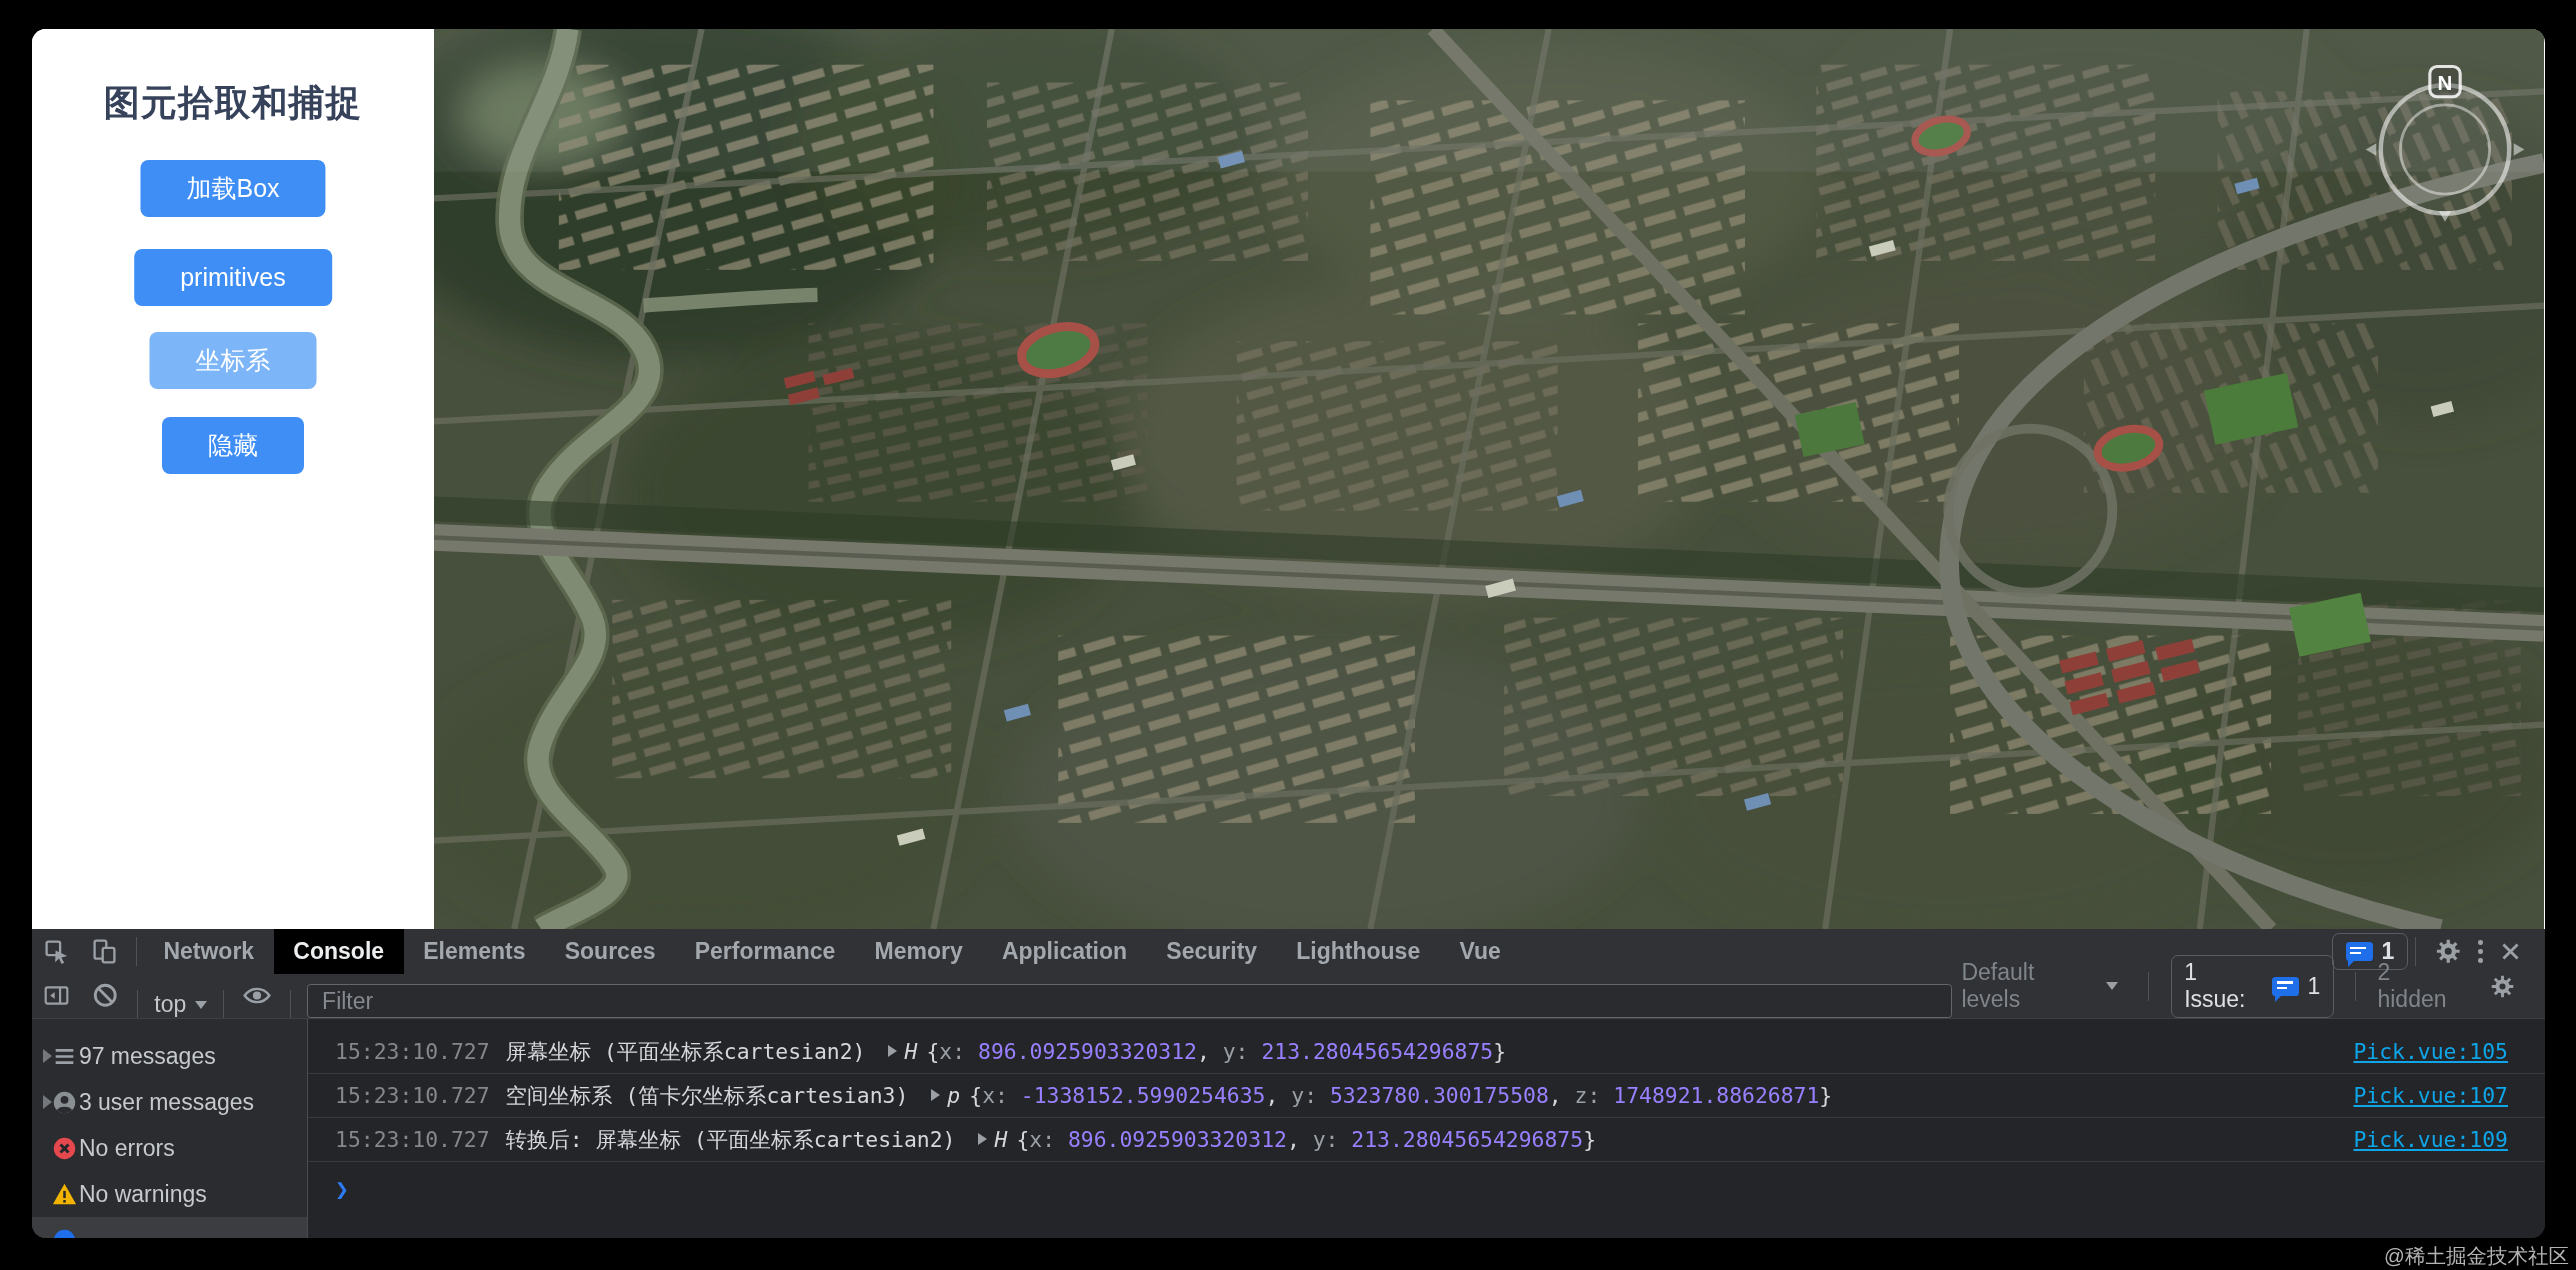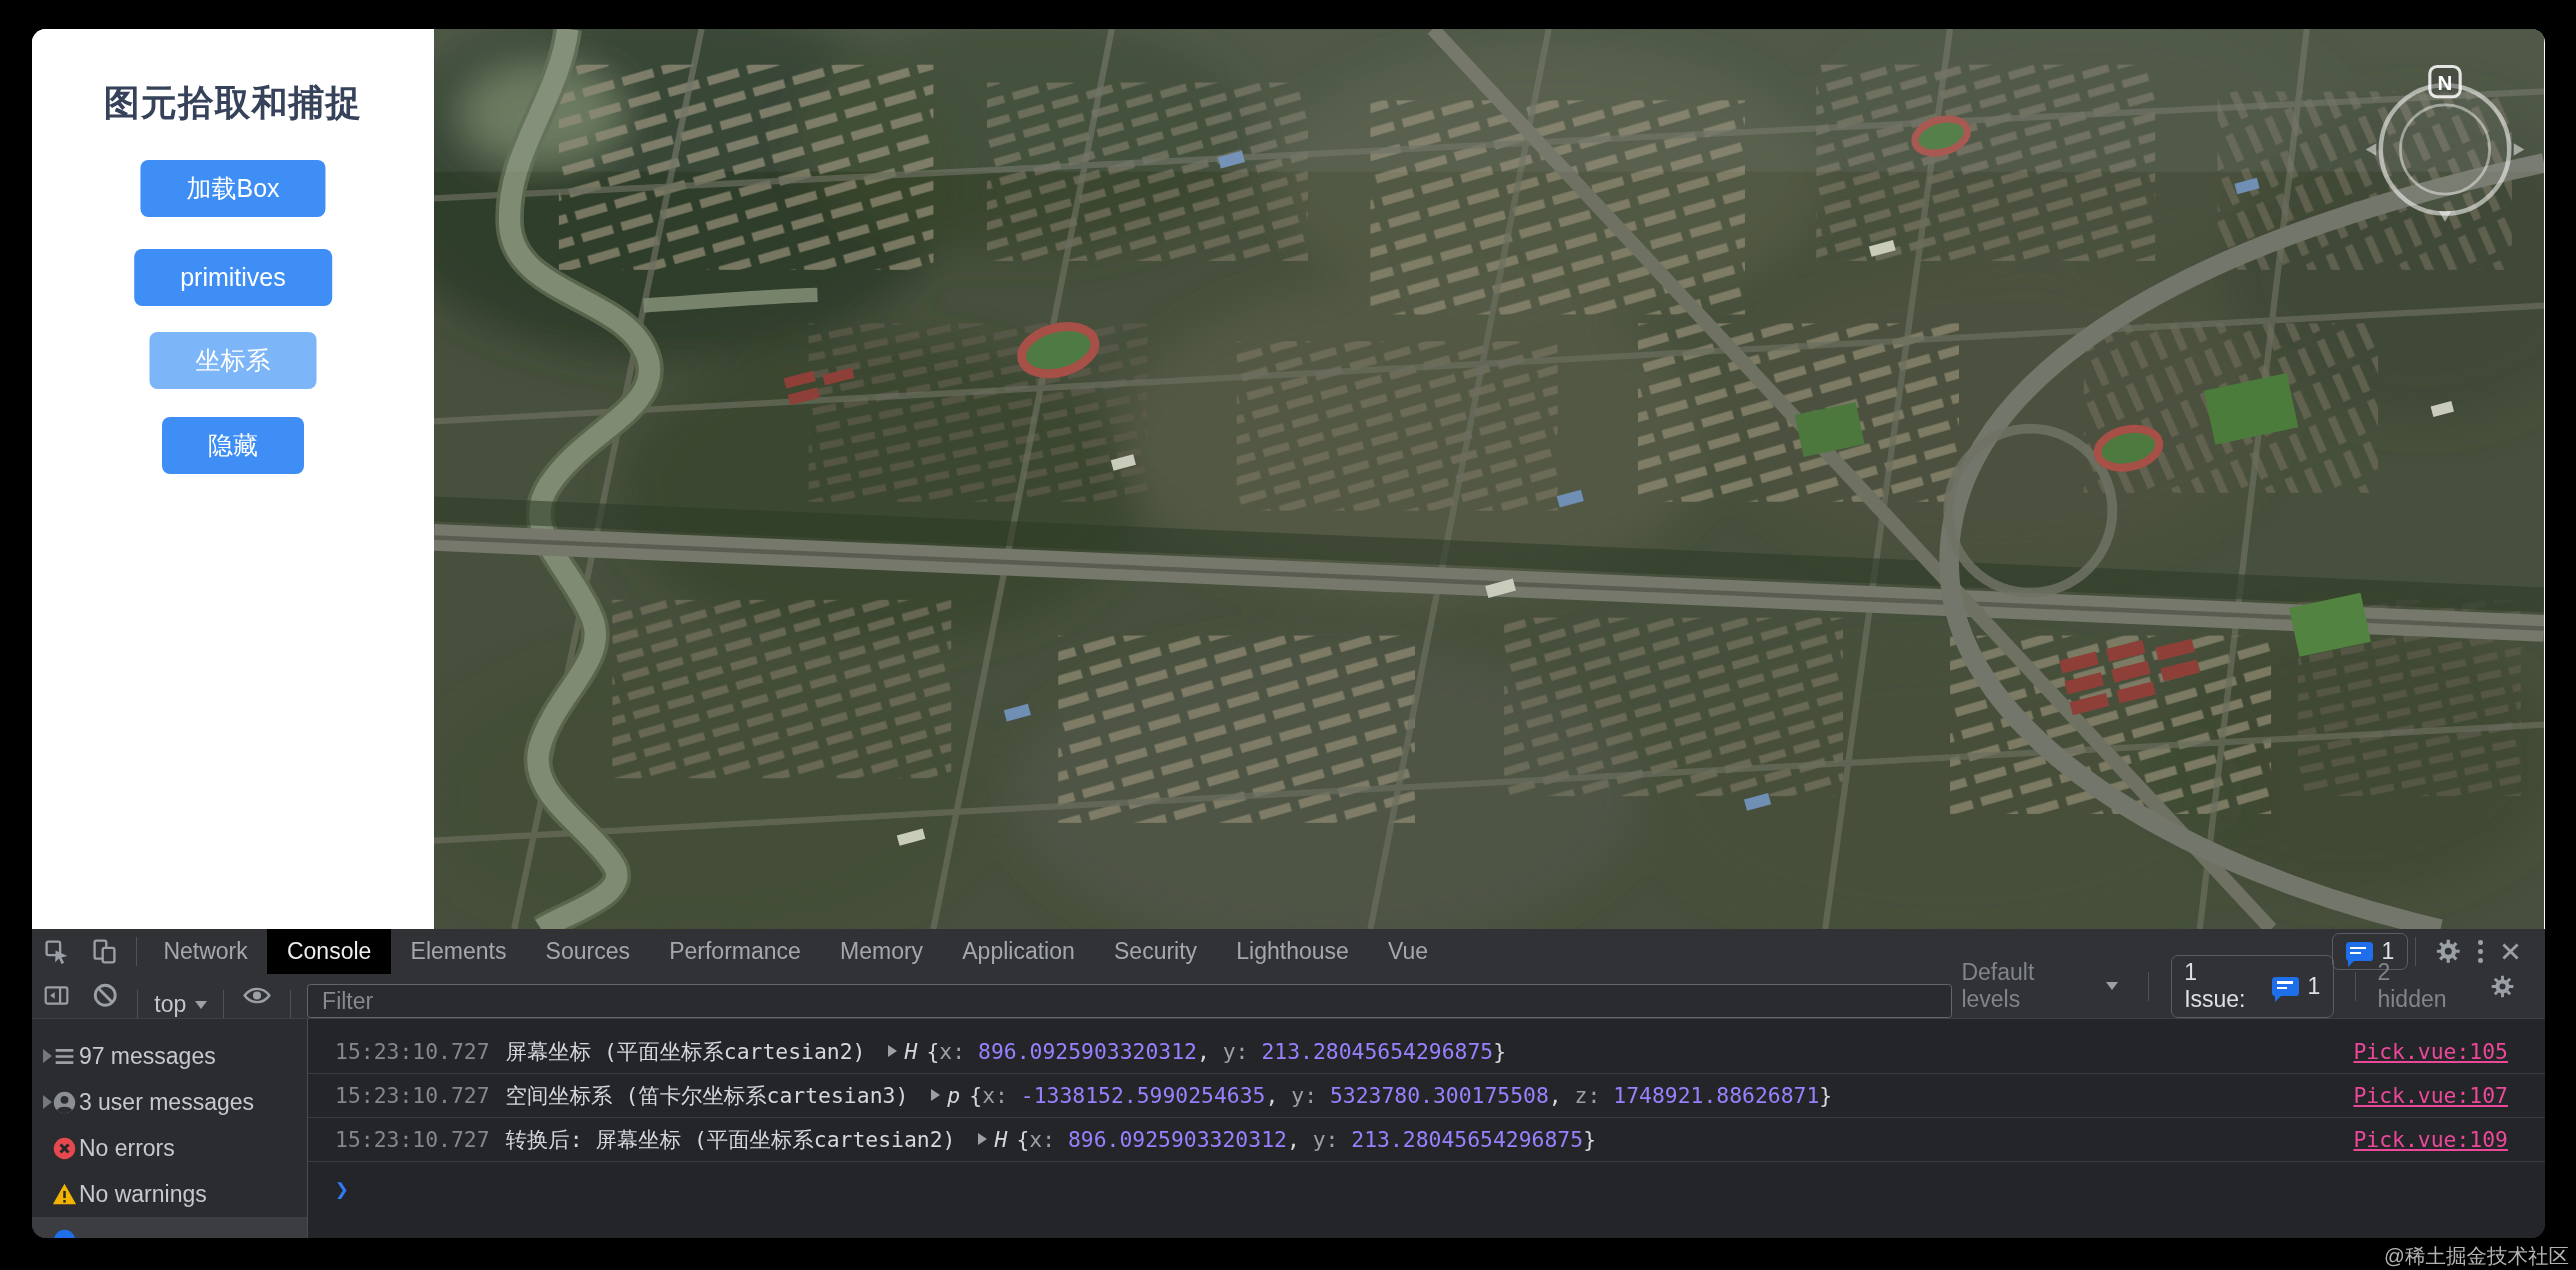--- a/index.html
+++ b/index.html
@@ -17,21 +17,21 @@
     display:flex;align-items:center;justify-content:center;white-space:nowrap;}
   .btn.primary{background:#3e8ef5;}
   .btn.light{background:#7cb5f8;}
   
   .map{position:absolute;left:402px;top:0;width:2110px;height:900px;overflow:hidden;background:#47503c;}
   .map svg{display:block;}
   
   .devtools{position:absolute;left:0;top:900px;width:2513px;height:309px;background:#242528;
     color:#9aa0a6;font-size:23px;}
   .dt-tabbar{position:absolute;left:0;top:0;width:2513px;height:45px;background:#313235;
-    display:flex;align-items:center;border-bottom:0.9px solid #202124;}
+    display:flex;align-items:center;border-bottom:0.9px solid #202124;font-weight:bold;}
   .dt-iconbtn{height:45px;display:flex;align-items:center;justify-content:center;padding:0 10.7px;cursor:pointer;}
   .vsep{width:0.9px;height:28.5px;background:#515257;margin:0 7.1px;}
   .dt-tab{height:45px;display:flex;align-items:center;padding:0 19.6px;color:#a2a8ae;cursor:pointer;}
   .dt-tab.active{background:#000;color:#eceef0;}
   .dt-tabbar-right{margin-left:auto;display:flex;align-items:center;padding-right:12.5px;}
   .issue-pill{display:flex;align-items:center;gap:9px;border:0.9px solid #5a5e64;border-radius:7.1px;
     padding:3.6px 12.5px;color:#dde1e5;cursor:pointer;}
   .bubble{position:relative;width:27px;height:19px;background:#1f6feb;border-radius:3.6px;}
   .bubble:after{content:"";position:absolute;left:2.7px;bottom:-6.2px;border:4.5px solid transparent;border-top-color:#1f6feb;border-left-color:#1f6feb;}
   .bubble i{position:absolute;left:4.5px;top:4.5px;width:16px;height:2.7px;background:#fff;}
@@ -66,21 +66,21 @@
   .cn-text{color:#d5d8db;margin-right:23px;}
   .obj-exp{width:0;height:0;border-top:6.2px solid transparent;border-bottom:6.2px solid transparent;border-left:9px solid #9aa0a6;margin-right:7.1px;}
   .cls{font-style:italic;color:#d5d8db;margin-right:9px;}
   .obj{color:#d5d8db;}
   .obj:before{content:"{";}
   .obj:after{content:"}";}
   .pair .k{color:#9aa0a6;}
   .pair .k:after{content:": ";color:#9aa0a6;}
   .pair .v{color:#9980ff;}
   .pair + .pair:before{content:", ";color:#d5d8db;}
-  .srclink{margin-left:auto;color:#ec4899;text-decoration:underline;cursor:pointer;font-size:21.4px;text-align:center;}
+  .srclink{margin-left:auto;color:#0ea5e9;text-decoration:underline;cursor:pointer;font-size:21.4px;text-align:center;}
   .prompt-row{height:54px;display:flex;align-items:center;padding-left:27px;}
   .chev{color:#2f7bf6;font-size:23px;font-weight:700;font-family:"DejaVu Sans Mono",monospace;}
   
   .watermark{position:absolute;right:7.1px;top:1242px;color:#b3b3b3;font-size:20.5px;}
   svg text{font-family:"Liberation Sans",sans-serif;}
 </style>
 </head>
 <body>
 
 <div class="stage">

